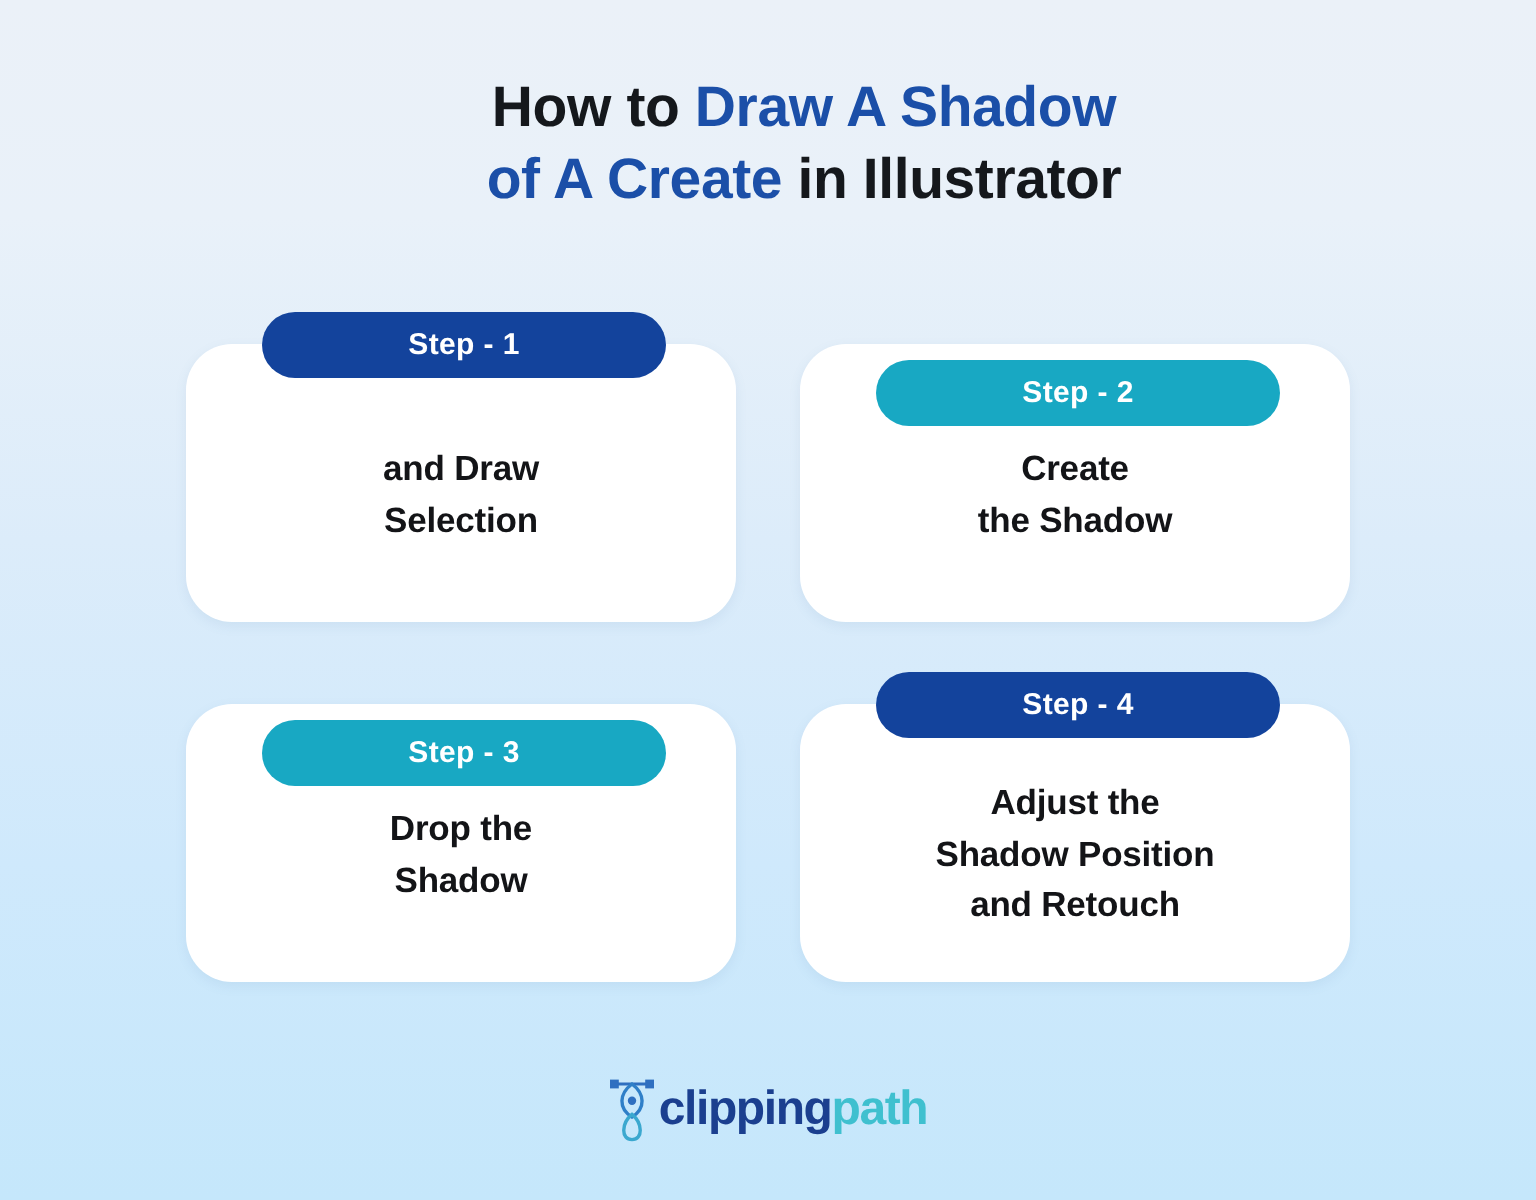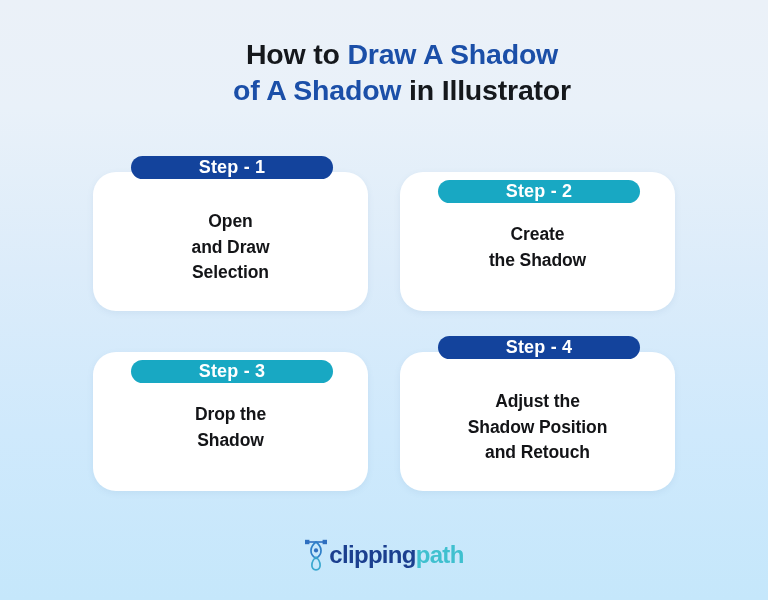--- a/index.html
+++ b/index.html
@@ -88,27 +88,27 @@
     line-height: 1.47;
     letter-spacing: -0.1px;
     width: 100%;
   }
 
   .step-pill {
     position: absolute;
     top: 0;
     left: 38px;
     width: 202px;
-    height: 23px;
+    height: 33px;
     border-radius: 18px;
     display: flex;
     align-items: center;
     justify-content: center;
     color: #ffffff;
-    font-size: 18px;
+    font-size: 15px;
     font-weight: bold;
     letter-spacing: 0.2px;
     z-index: 3;
   }
   .pill-blue { background: #13439c; }
   .pill-teal { background: #18a8c3; margin-top: 24px; }
 
   
   .logo-row {
     position: absolute;
@@ -134,29 +134,28 @@
   .logo-word .w1 { color: #1b3f8f; }
   .logo-word .w2 { color: #3fc0cf; }
 </style>
 </head>
 <body>
 
 <div id="infographic">
 
   <div class="title-block">
     <div class="title-line"><span>How to </span><span class="title-accent">Draw A Shadow</span></div>
-    <div class="title-line"><span class="title-accent">of A Shadow</span><span> in Illustrator</span></div>
+    <div class="title-line"><span class="title-accent">of A Create</span><span> in Illustrator</span></div>
   </div>
 
   <div class="steps-grid">
 
     <div class="step-cell">
       <div class="step-card">
         <div class="step-body">
-          <div>Open</div>
           <div>and Draw</div>
           <div>Selection</div>
         </div>
       </div>
       <div class="step-pill pill-blue">Step - 1</div>
     </div>
 
     <div class="step-cell">
       <div class="step-card">
         <div class="step-body">

